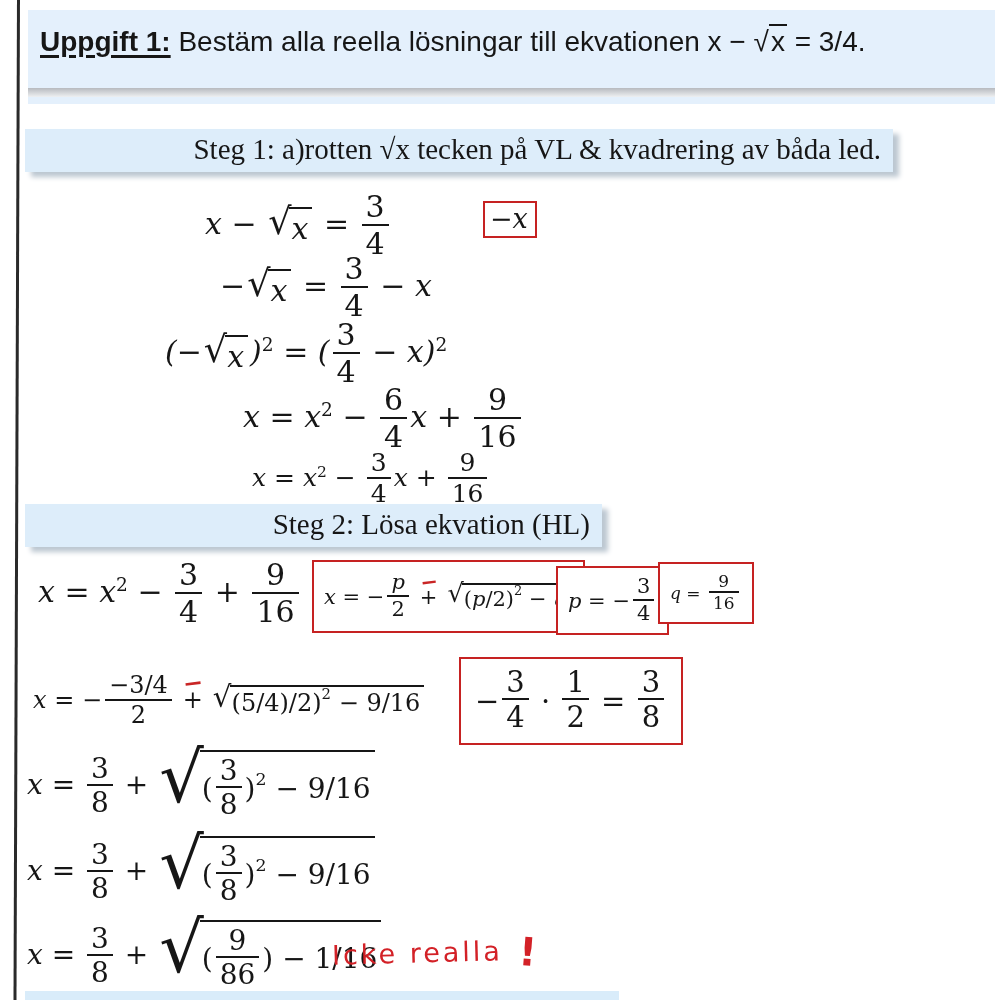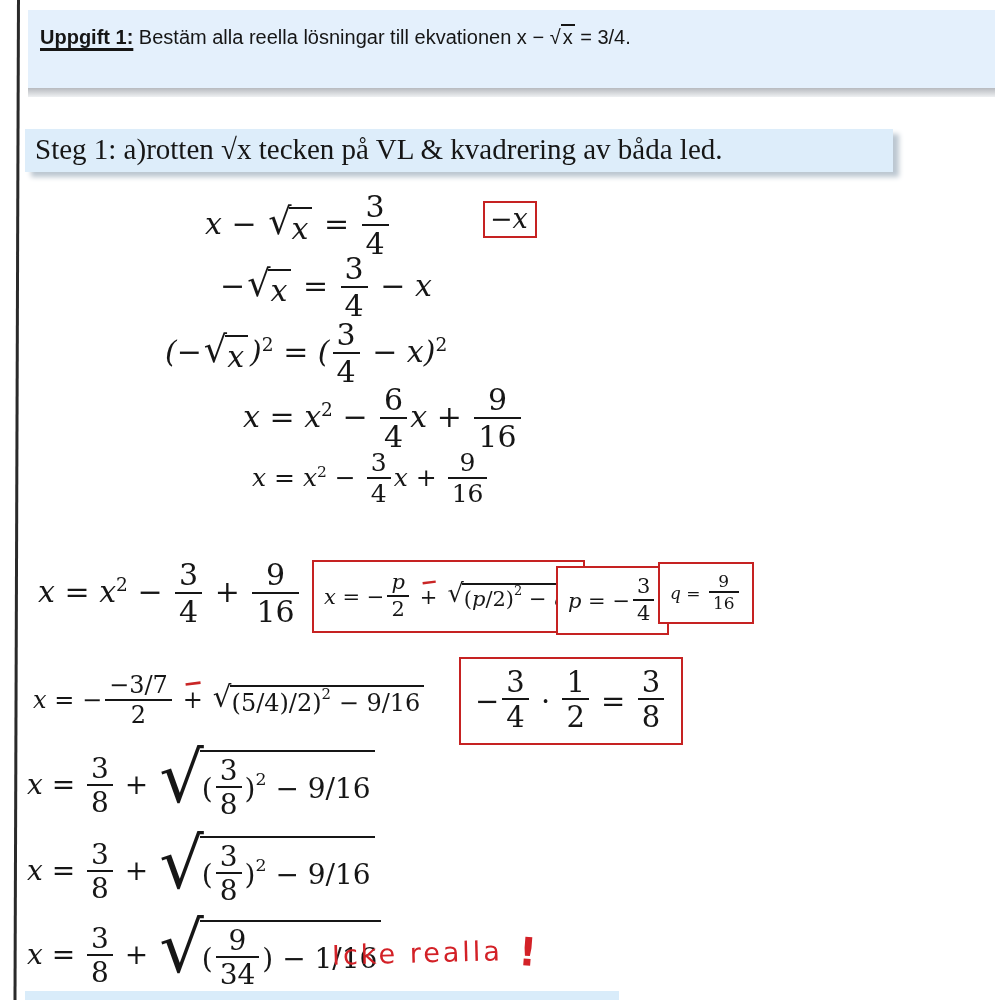--- a/index.html
+++ b/index.html
@@ -18,24 +18,24 @@
     left: 17px; top: -4px;
     width: 2.5px; height: 1010px;
     background: #2a2a2a;
     transform: skewX(-0.2deg);
     transform-origin: top left;
   }
   
   .header {
     position: absolute;
     left: 28px; top: 10px;
-    width: 967px; height: 78px;
+    width: 967px; height: 94px;
     box-sizing: border-box;
     background: #e4f0fc;
-    font-size: 20px;
+    font-size: 28px;
     padding: 16px 12px 4px 12px;
     white-space: nowrap;
   }
   .header .hbold {
     font-weight: bold;
     text-decoration: underline;
     text-decoration-thickness: 3px;
     text-underline-offset: 4px;
   }
   .header .hsqrt .harg { border-top: 2px solid #161616; padding: 0 2px; }
@@ -48,20 +48,21 @@
   
   .steg {
     position: absolute;
     box-sizing: border-box;
     background: #ddedfa;
     font-family: "Liberation Serif", serif;
     font-size: 29px;
     padding: 4px 12px 6px 10px;
     box-shadow: 6px 5px 5px #bcc7d1;
     white-space: nowrap;
+    text-align: right;
   }
   .steg1 { left: 25px; top: 129px; width: 868px; }
   .steg2 { left: 25px; top: 504px; width: 577px; }
   
   .eq {
     position: absolute;
     font-family: "DejaVu Serif", "Liberation Serif", serif;
     white-space: nowrap;
     color: #161616;
   }
@@ -176,20 +177,21 @@
   </div>
 
   <div class="eq" style="left:243px;top:383px;font-size:30px;">
     <span class="it">x = x</span><span class="sup">2</span><span class="it"> − </span><span class="frac"><span class="num">6</span><span class="den">4</span></span><span class="it">x + </span><span class="frac"><span class="num">9</span><span class="den">16</span></span>
   </div>
 
   <div class="eq" style="left:252px;top:449px;font-size:25px;">
     <span class="it">x = x</span><span class="sup">2</span><span class="it"> − </span><span class="frac"><span class="num">3</span><span class="den">4</span></span><span class="it">x + </span><span class="frac"><span class="num">9</span><span class="den">16</span></span>
   </div>
 
+  <div class="steg steg2">Steg 2: Lösa ekvation (HL)</div>
 
   <div class="eq" style="left:38px;top:558px;font-size:30px;">
     <span class="it">x = x</span><span class="sup">2</span><span class="it"> − </span><span class="frac"><span class="num">3</span><span class="den">4</span></span><span class="it"> + </span><span class="frac"><span class="num">9</span><span class="den">16</span></span>
   </div>
 
   <div class="redbox eq" style="left:312px;top:560px;font-size:21px;padding:9px 10px;">
     <span class="it">x = −</span>
       <span class="frac"><span class="num it">p</span><span class="den">2</span></span>
       <span class="pm"><span>+</span><span class="handbar">−</span></span>
       <span class="sqrt"><span class="rad">√</span><span class="arg"><span>(</span><span class="it">p</span><span>/2)</span><span class="sup">2</span><span> − </span><span class="it">q</span></span></span>
@@ -199,42 +201,42 @@
     <span class="it">p = −</span>
       <span class="frac"><span class="num">3</span><span class="den">4</span></span>
   </div>
 
   <div class="redbox eq" style="left:658px;top:562px;font-size:17px;padding:8px 10px;">
     <span class="it">q = </span>
       <span class="frac"><span class="num">9</span><span class="den">16</span></span>
   </div>
 
   <div class="eq" style="left:33px;top:672px;font-size:24px;">
-    <span class="it">x = −</span><span class="frac"><span class="num">−3/7</span><span class="den">2</span></span><span class="pm"><span>+</span><span class="handbar">−</span></span><span class="sqrt"><span class="rad">√</span><span class="arg"><span>(5/4)/2)</span><span class="sup">2</span><span> − 9/16</span></span></span>
+    <span class="it">x = −</span><span class="frac"><span class="num">−3/4</span><span class="den">2</span></span><span class="pm"><span>+</span><span class="handbar">−</span></span><span class="sqrt"><span class="rad">√</span><span class="arg"><span>(5/4)/2)</span><span class="sup">2</span><span> − 9/16</span></span></span>
   </div>
 
   <div class="redbox eq" style="left:459px;top:657px;font-size:29px;padding:7px 14px;">
     <span class="it">−</span>
       <span class="frac"><span class="num">3</span><span class="den">4</span></span>
       <span> · </span>
       <span class="frac"><span class="num">1</span><span class="den">2</span></span>
       <span> = </span>
       <span class="frac"><span class="num">3</span><span class="den">8</span></span>
   </div>
 
   <div class="eq" style="left:27px;top:750px;font-size:28px;">
     <span class="it">x = </span><span class="frac"><span class="num">3</span><span class="den">8</span></span><span class="it"> + </span><span class="sqrt bigroot"><span class="rad">√</span><span class="arg"><span>(</span><span class="frac"><span class="num">3</span><span class="den">8</span></span><span>)</span><span class="sup">2</span><span> − 9/16</span></span></span>
   </div>
 
   <div class="eq" style="left:27px;top:836px;font-size:28px;">
     <span class="it">x = </span><span class="frac"><span class="num">3</span><span class="den">8</span></span><span class="it"> + </span><span class="sqrt bigroot"><span class="rad">√</span><span class="arg"><span>(</span><span class="frac"><span class="num">3</span><span class="den">8</span></span><span>)</span><span class="sup">2</span><span> − 9/16</span></span></span>
   </div>
 
   <div class="eq" style="left:27px;top:920px;font-size:28px;">
-    <span class="it">x = </span><span class="frac"><span class="num">3</span><span class="den">8</span></span><span class="it"> + </span><span class="sqrt bigroot"><span class="rad">√</span><span class="arg"><span>(</span><span class="frac"><span class="num">9</span><span class="den">34</span></span><span>) − 1/16</span></span></span>
+    <span class="it">x = </span><span class="frac"><span class="num">3</span><span class="den">8</span></span><span class="it"> + </span><span class="sqrt bigroot"><span class="rad">√</span><span class="arg"><span>(</span><span class="frac"><span class="num">9</span><span class="den">86</span></span><span>) − 1/16</span></span></span>
   </div>
 
   <div class="hand" style="left:332px;top:930px;font-size:27px;">
     <span>Icke realla</span>
       <span class="bang">!</span>
   </div>
 
   <div class="bottom-strip"></div>
 
 </div>

